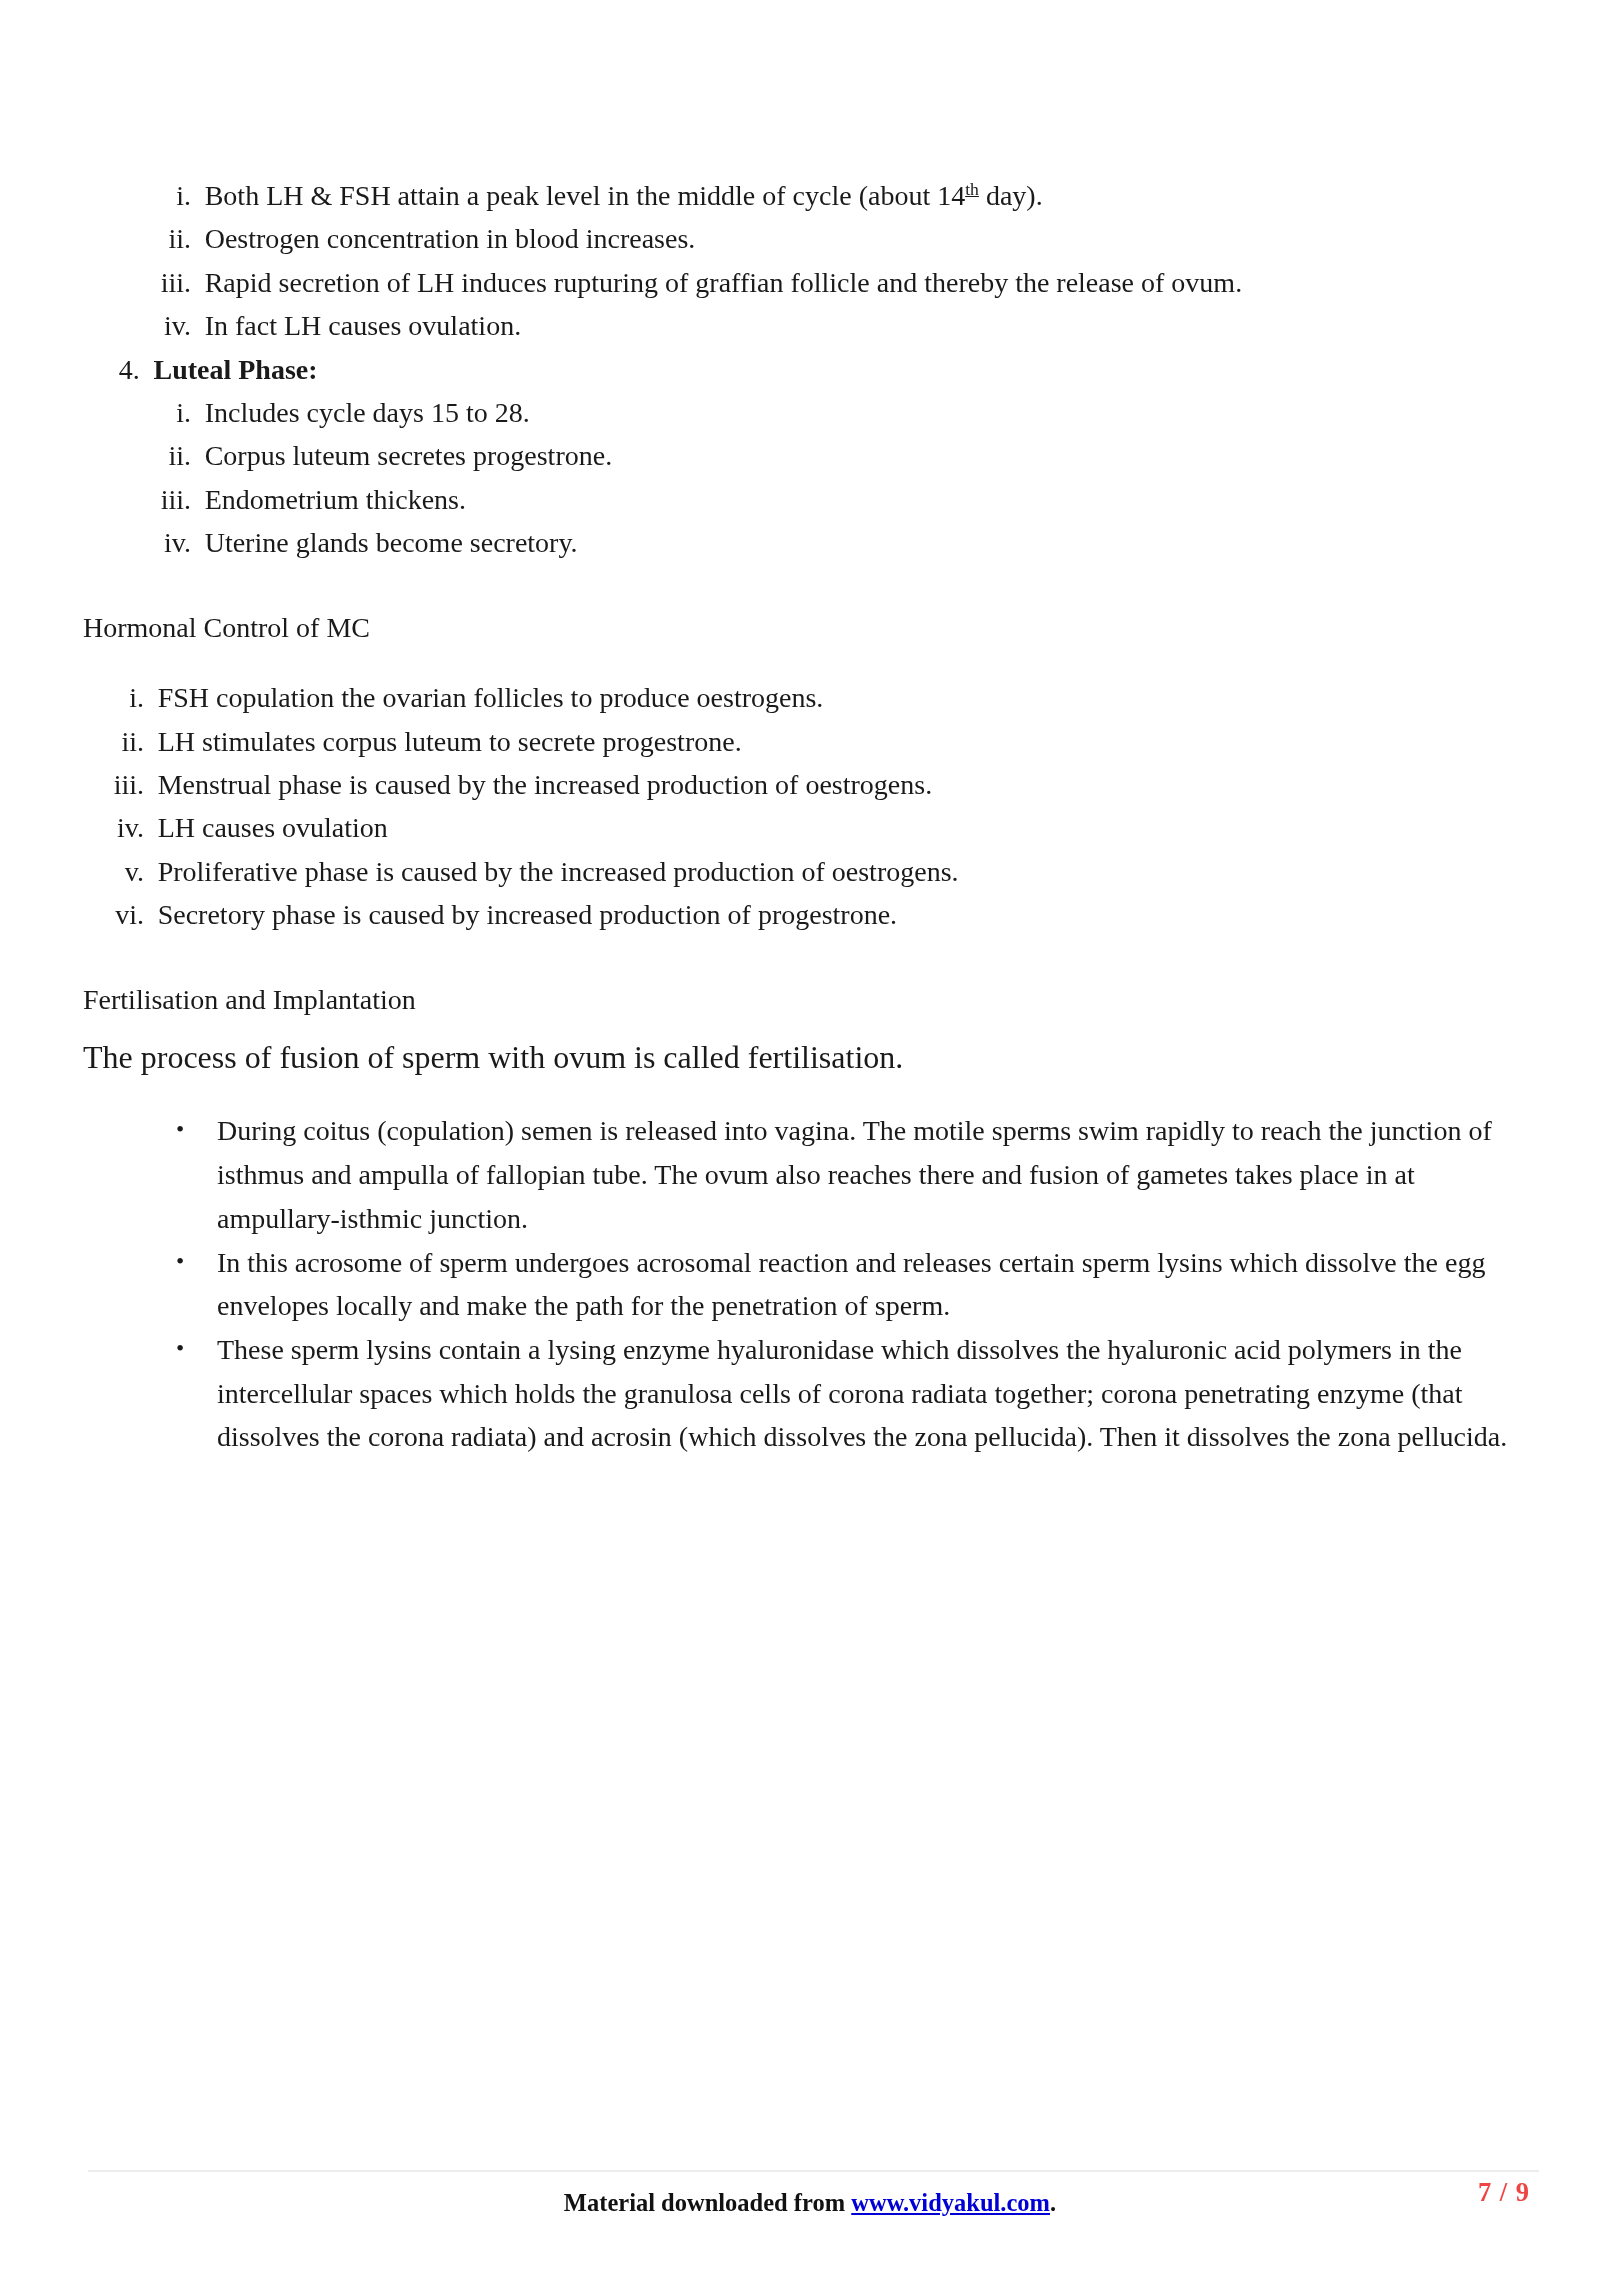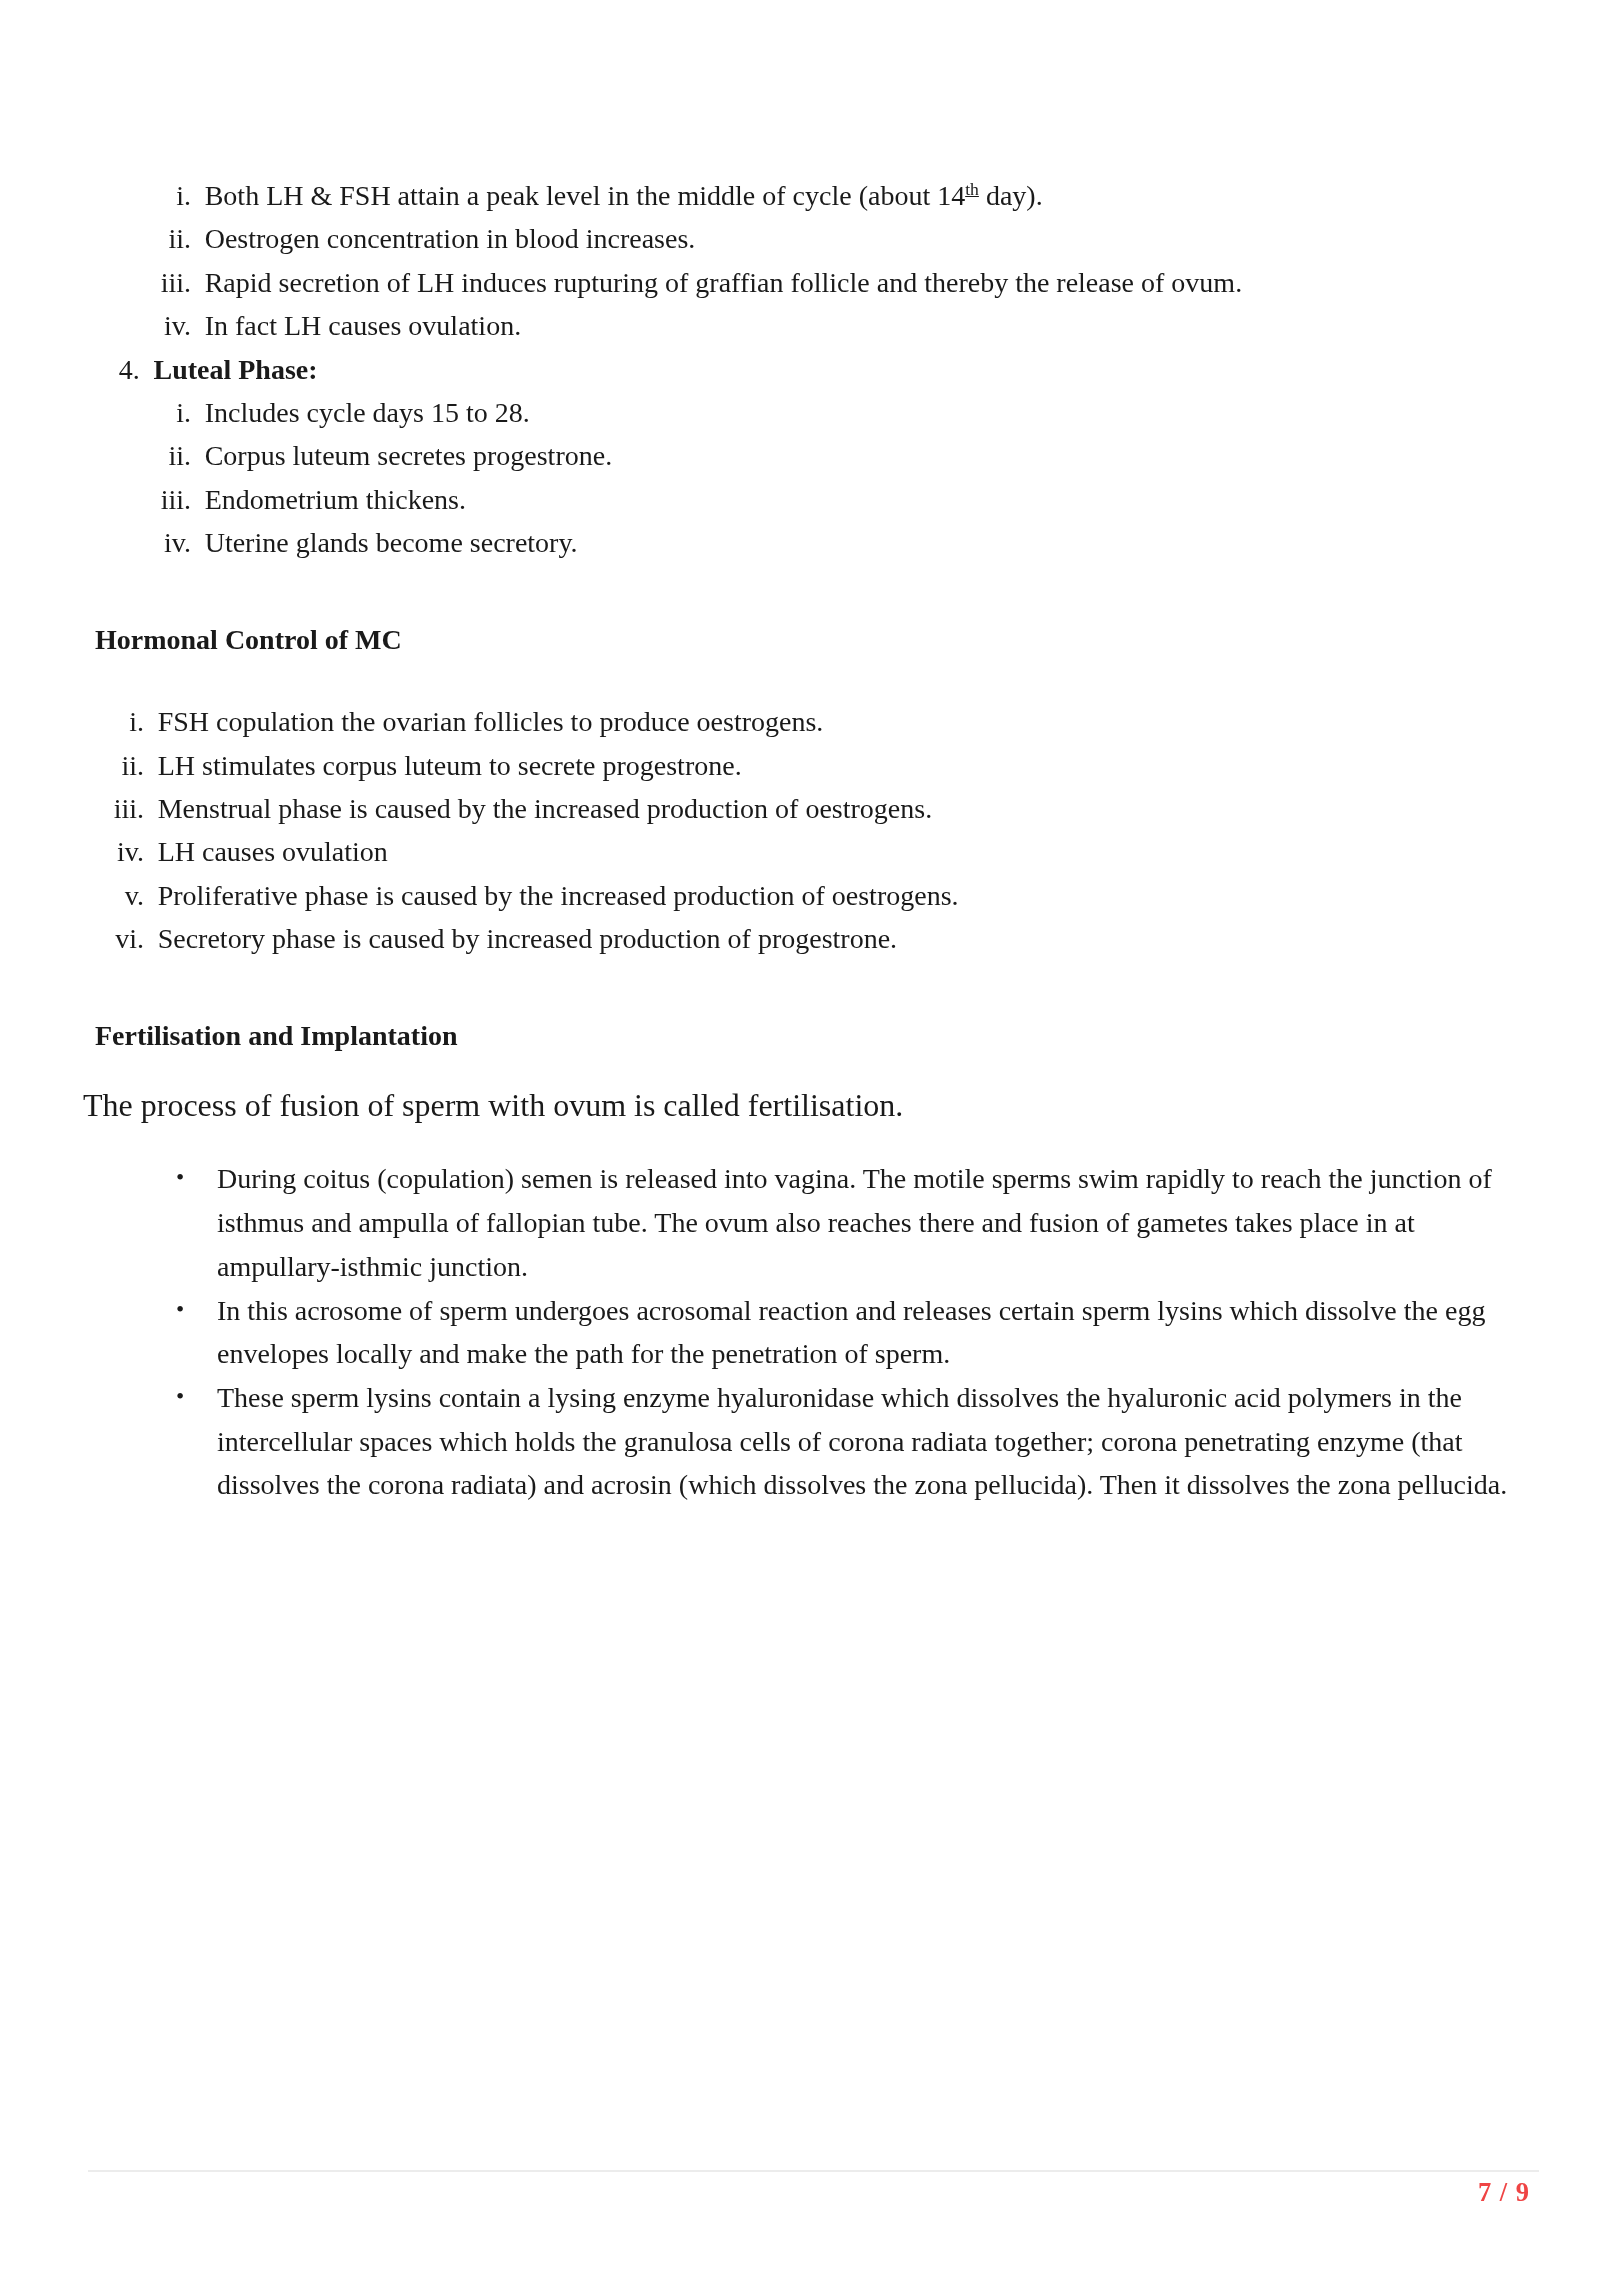--- a/index.html
+++ b/index.html
@@ -96,22 +96,22 @@
   }
 
   .para {
     font-size: 32px;
     line-height: 1.42;
     margin: 0;
   }
 
   h2.section-heading {
     font-size: 28px;
-    font-weight: bold;
-    margin: 12px;
+    font-weight: normal;
+    margin: 0;
     line-height: 1.42;
   }
 
   
   .list {
     margin: 0;
     padding: 0;
   }
   .li-row {
     display: flex;
@@ -322,17 +322,18 @@
           <span class="bullet-dot">•</span>
           <span class="bullet-body">These sperm lysins contain a lysing enzyme hyaluronidase which dissolves the hyaluronic acid polymers in the intercellular spaces which holds the granulosa cells of corona radiata together; corona penetrating enzyme (that dissolves the corona radiata) and acrosin (which dissolves the zona pellucida). Then it dissolves the zona pellucida.</span>
         </div>
       </div>
 
     </div>
   </div>
 
   <div class="footer">
     <div class="footer-rule"></div>
+    <div class="footer-credit"><span>Material downloaded from </span><a class="footer-link" href="#">www.vidyakul.com</a><span>.</span></div>
     <div class="footer-pageno">7 / 9</div>
   </div>
 
 </div>
 
 
 </body></html>

